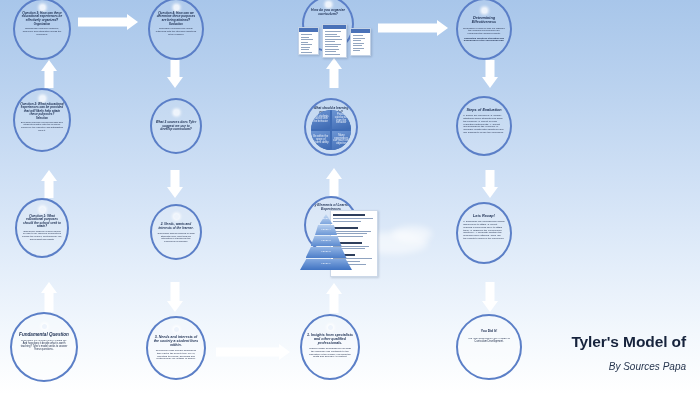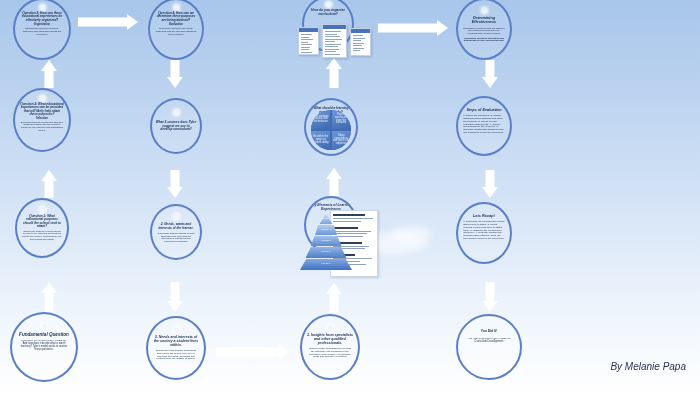--- a/index.html
+++ b/index.html
@@ -353,16 +353,17 @@
     <div class="n-head" style="font-size:3.9px;">Lets Recap!</div>
     <div class="n-body" style="font-size:2.5px;margin-top:3px;text-align:left;">1. Determine the purposes the school should seek to attain. 2. Select learning experiences likely to attain them. 3. Organize the experiences effectively. 4. Evaluate whether the purposes were attained. Then use the results to improve the curriculum.</div>
   </div>
 
   <div class="node plain" style="left:456px;top:314px;width:66px;height:66px;padding-top:14px;">
     <div class="n-head" style="font-size:3.4px;font-style:normal;">You Did It!</div>
     <div class="n-body" style="font-size:2.6px;margin-top:4px;">You now understand Tyler's Model of Curriculum Development.</div>
   </div>
 
   <div id="title-block">
-    <div class="t-by">By Melanie Papa</div>
+    <div class="t-main">Tyler's Model of</div>
+    <div class="t-by">By Sources Papa</div>
   </div>
 
 </div>
 
 </body></html>

